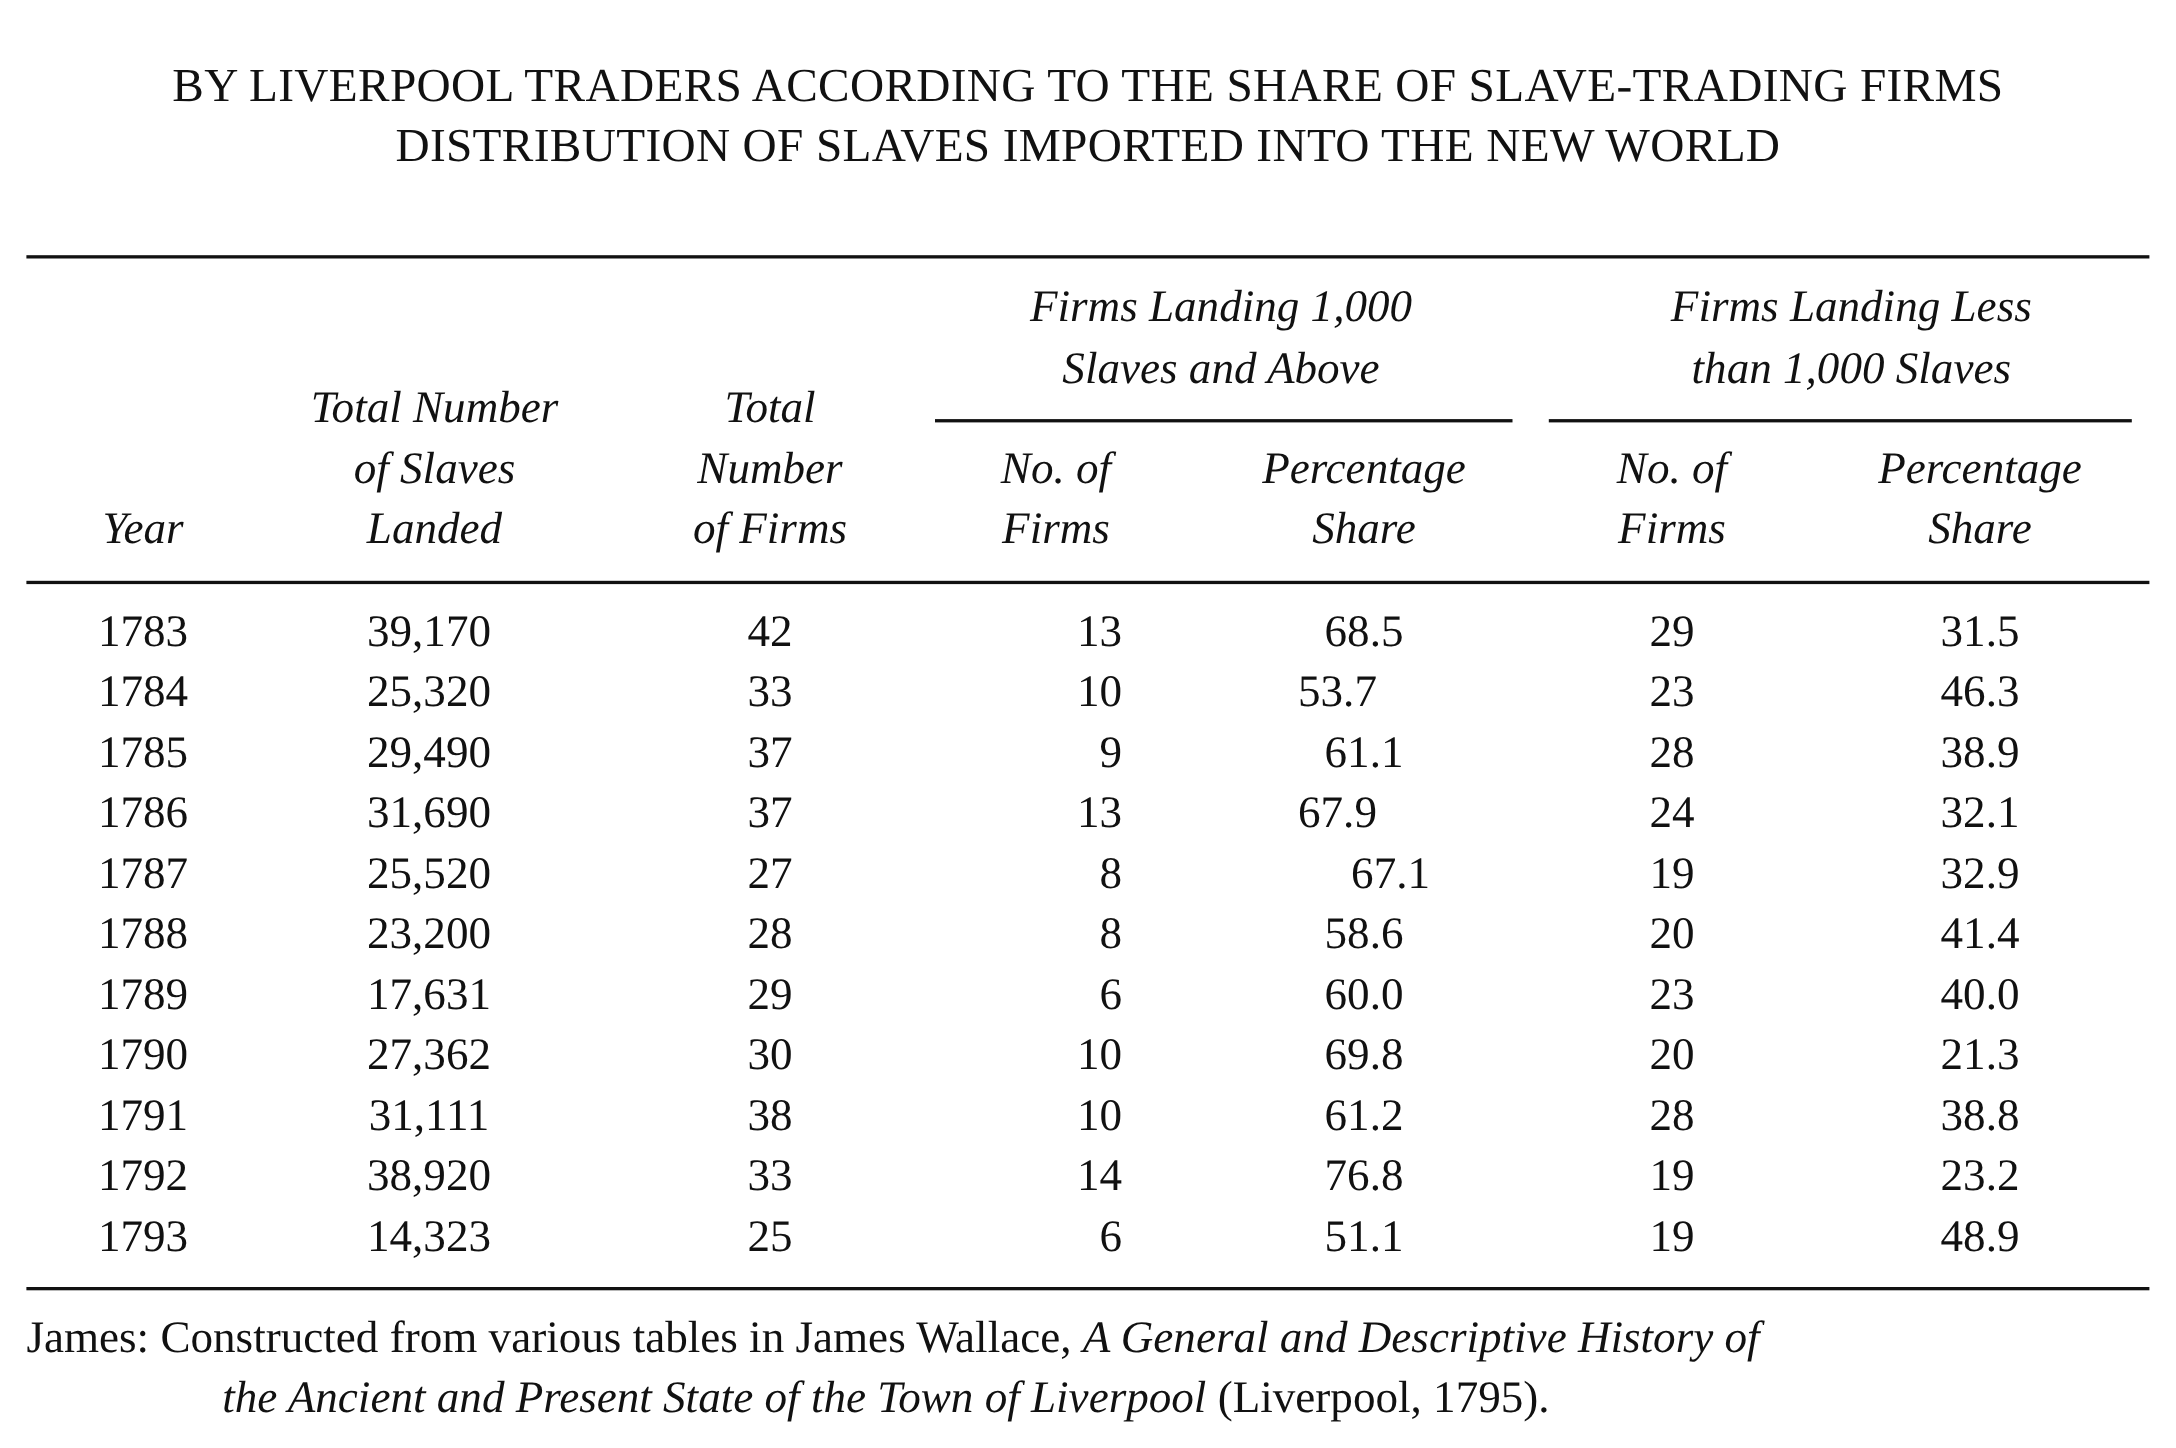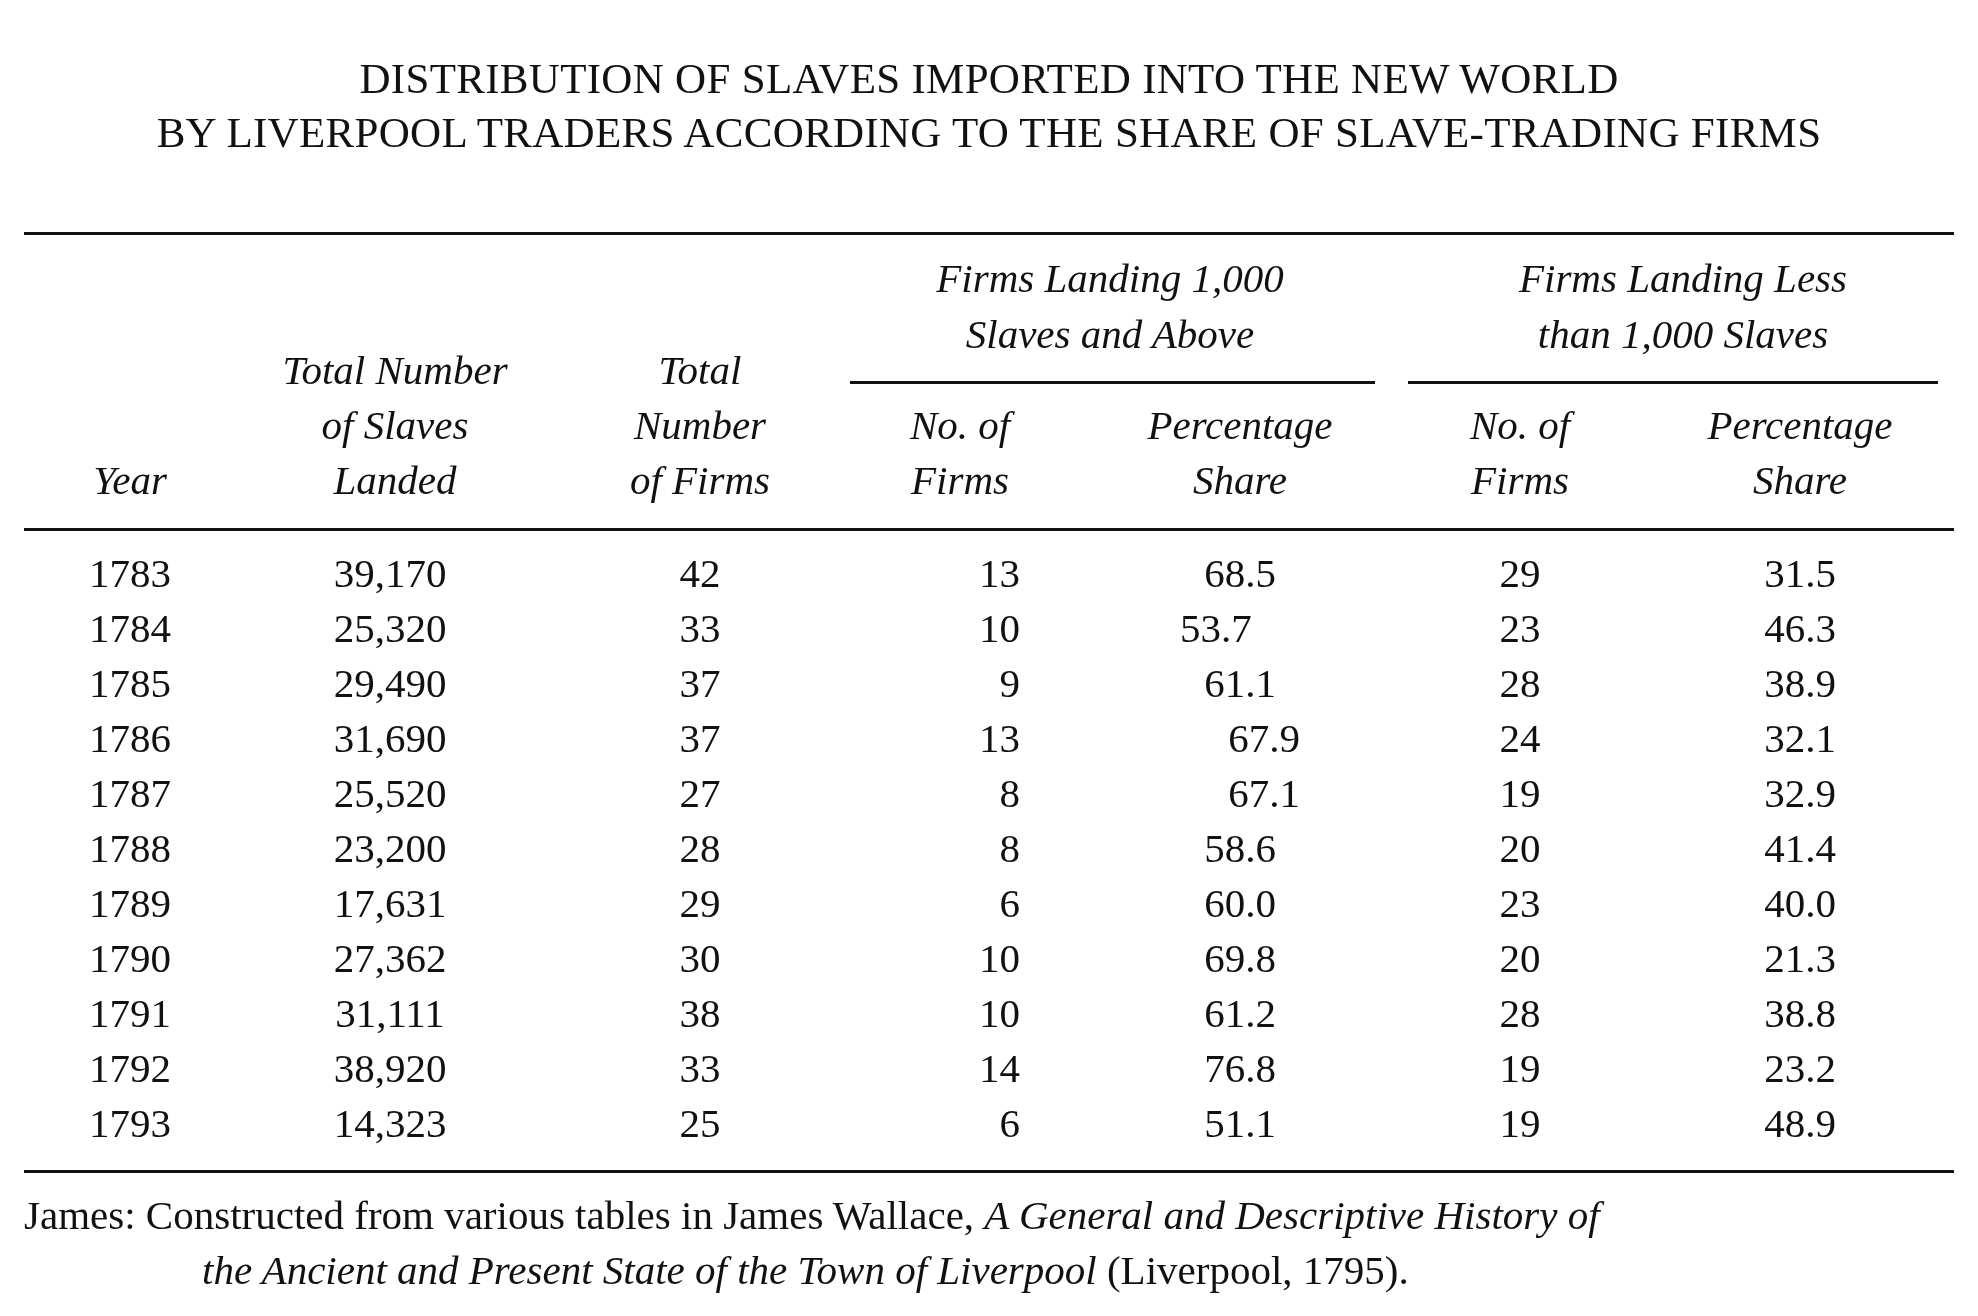--- a/index.html
+++ b/index.html
@@ -15,22 +15,22 @@
   .hdr { position: absolute; font-style: italic; font-size: 41px; line-height: 56px; text-align: center; }
   .cell { position: absolute; font-size: 41px; line-height: 55px; text-align: center; }
   .source { position: absolute; left: 24px; top: 1188px; font-size: 41px; line-height: 55px; }
   .source .line2 { display: block; padding-left: 178px; }
   .it { font-style: italic; }
 </style>
 </head>
 <body>
 
 <div class="title-block">
+  <div class="title-line">BY LIVERPOOL TRADERS ACCORDING TO THE SHARE OF SLAVE-TRADING FIRMS</div>
   <div class="title-line">DISTRIBUTION OF SLAVES IMPORTED INTO THE NEW WORLD</div>
-  <div class="title-line">BY LIVERPOOL TRADERS ACCORDING TO THE SHARE OF SLAVE-TRADING FIRMS</div>
 </div>
 
 <div class="rule" style="top:232px"></div>
 
 <div>
   <div class="hdr" style="left:60px;width:140px;top:452px">Year</div>
 
   <div class="hdr" style="left:230px;width:330px;top:342px">Total Number</div>
   <div class="hdr" style="left:230px;width:330px;top:397px">of Slaves</div>
   <div class="hdr" style="left:230px;width:330px;top:452px">Landed</div>
@@ -86,21 +86,21 @@
       <div class="cell" style="left: 920px; width: 100px; top: 656px; text-align: right;">9</div>
       <div class="cell" style="left: 1180px; width: 120px; top: 656px; text-align: center;">61.1</div>
       <div class="cell" style="left: 1480px; width: 80px; top: 656px; text-align: center;">28</div>
       <div class="cell" style="left: 1740px; width: 120px; top: 656px; text-align: center;">38.9</div>
     </div>
     <div>
       <div class="cell" style="left: 60px; width: 140px; top: 711px; text-align: center;">1786</div>
       <div class="cell" style="left: 300px; width: 180px; top: 711px; text-align: center;">31,690</div>
       <div class="cell" style="left: 640px; width: 120px; top: 711px; text-align: center;">37</div>
       <div class="cell" style="left: 920px; width: 100px; top: 711px; text-align: right;">13</div>
-      <div class="cell" style="left: 1180px; width: 120px; top: 711px; text-align: right;">67.9</div>
+      <div class="cell" style="left: 1180px; width: 120px; top: 711px; text-align: left;">67.9</div>
       <div class="cell" style="left: 1480px; width: 80px; top: 711px; text-align: center;">24</div>
       <div class="cell" style="left: 1740px; width: 120px; top: 711px; text-align: center;">32.1</div>
     </div>
     <div>
       <div class="cell" style="left: 60px; width: 140px; top: 766px; text-align: center;">1787</div>
       <div class="cell" style="left: 300px; width: 180px; top: 766px; text-align: center;">25,520</div>
       <div class="cell" style="left: 640px; width: 120px; top: 766px; text-align: center;">27</div>
       <div class="cell" style="left: 920px; width: 100px; top: 766px; text-align: right;">8</div>
       <div class="cell" style="left: 1180px; width: 120px; top: 766px; text-align: right;">67.1</div>
       <div class="cell" style="left: 1480px; width: 80px; top: 766px; text-align: center;">19</div>

